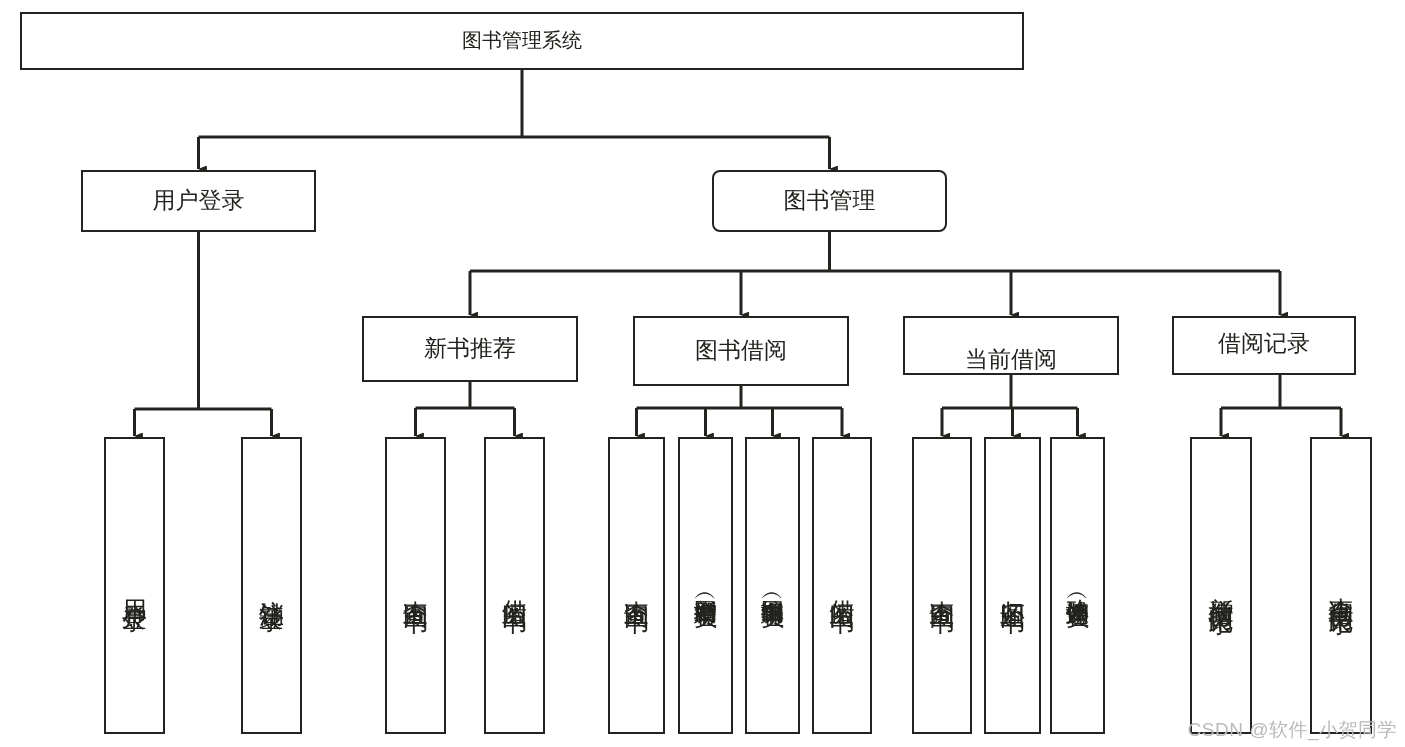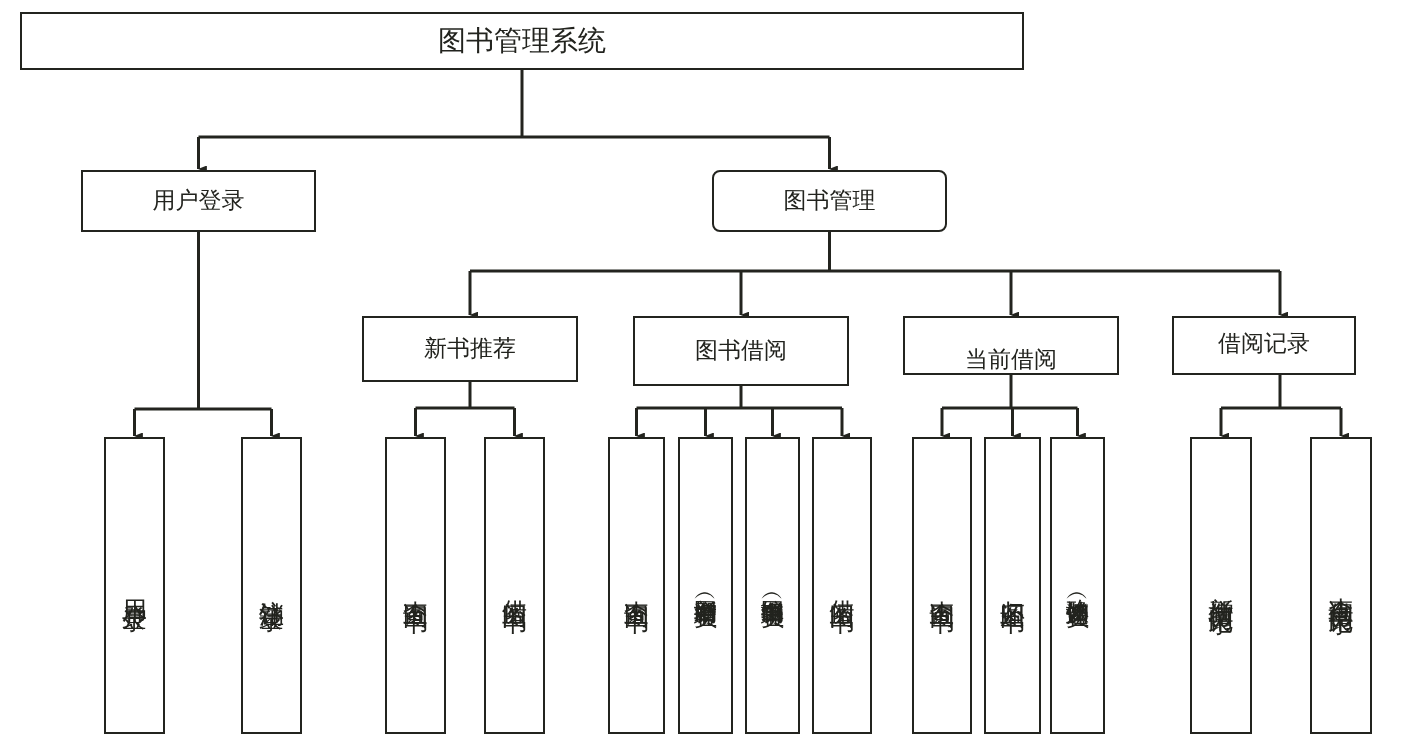--- a/index.html
+++ b/index.html
@@ -40,21 +40,21 @@
     color: #22231e;
     text-align: center;
     line-height: 1.18;
     white-space: nowrap;
   }
   
   .node.horiz .label {
     font-size: 23px;
   }
   .node.root .label {
-    font-size: 28px;
+    font-size: 20px;
     font-family: Liberation Serif, serif;
   }
   
   .node.vert {
     align-items: center;
     justify-content: center;
   }
   .node.vert .label {
     writing-mode: vertical-rl;
     text-orientation: upright;
@@ -181,13 +181,14 @@
         <span class="label">确认归还（管理员）</span>
       </div>
       <div class="node vert" id="node-leaf-12" style="left: 1190px; top: 437px; width: 62px; height: 297px;">
         <span class="label">新增借阅记录</span>
       </div>
       <div class="node vert" id="node-leaf-13" style="left: 1310px; top: 437px; width: 62px; height: 297px;">
         <span class="label">查询借阅记录</span>
       </div>
     </div>
 
+  <div class="watermark">CSDN @软件_小贺同学</div>
 </div>
 
 </body></html>

